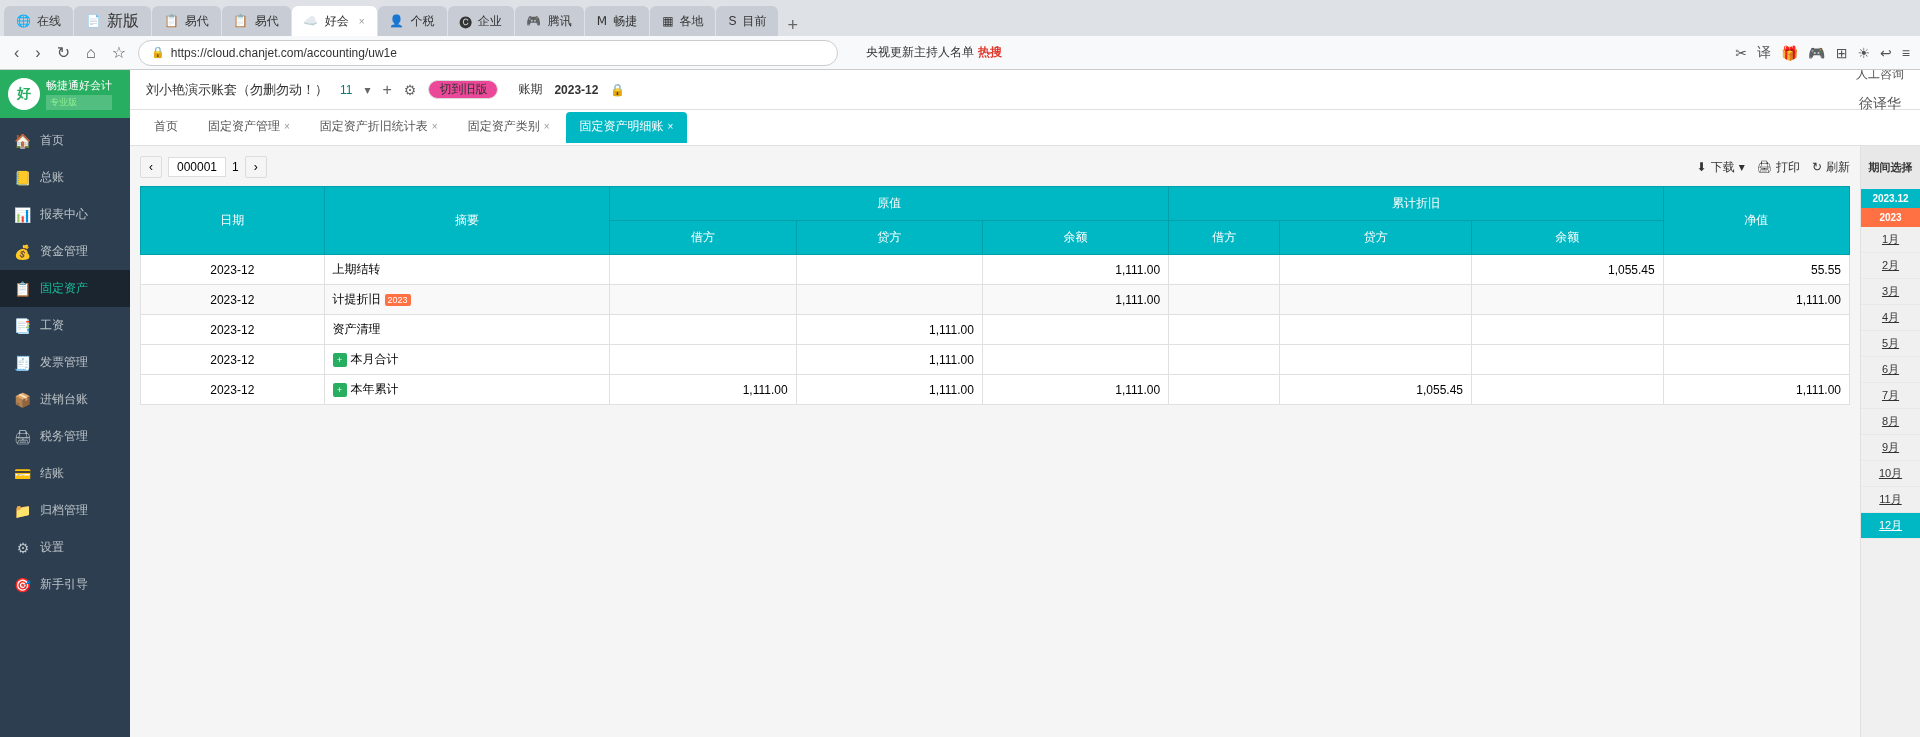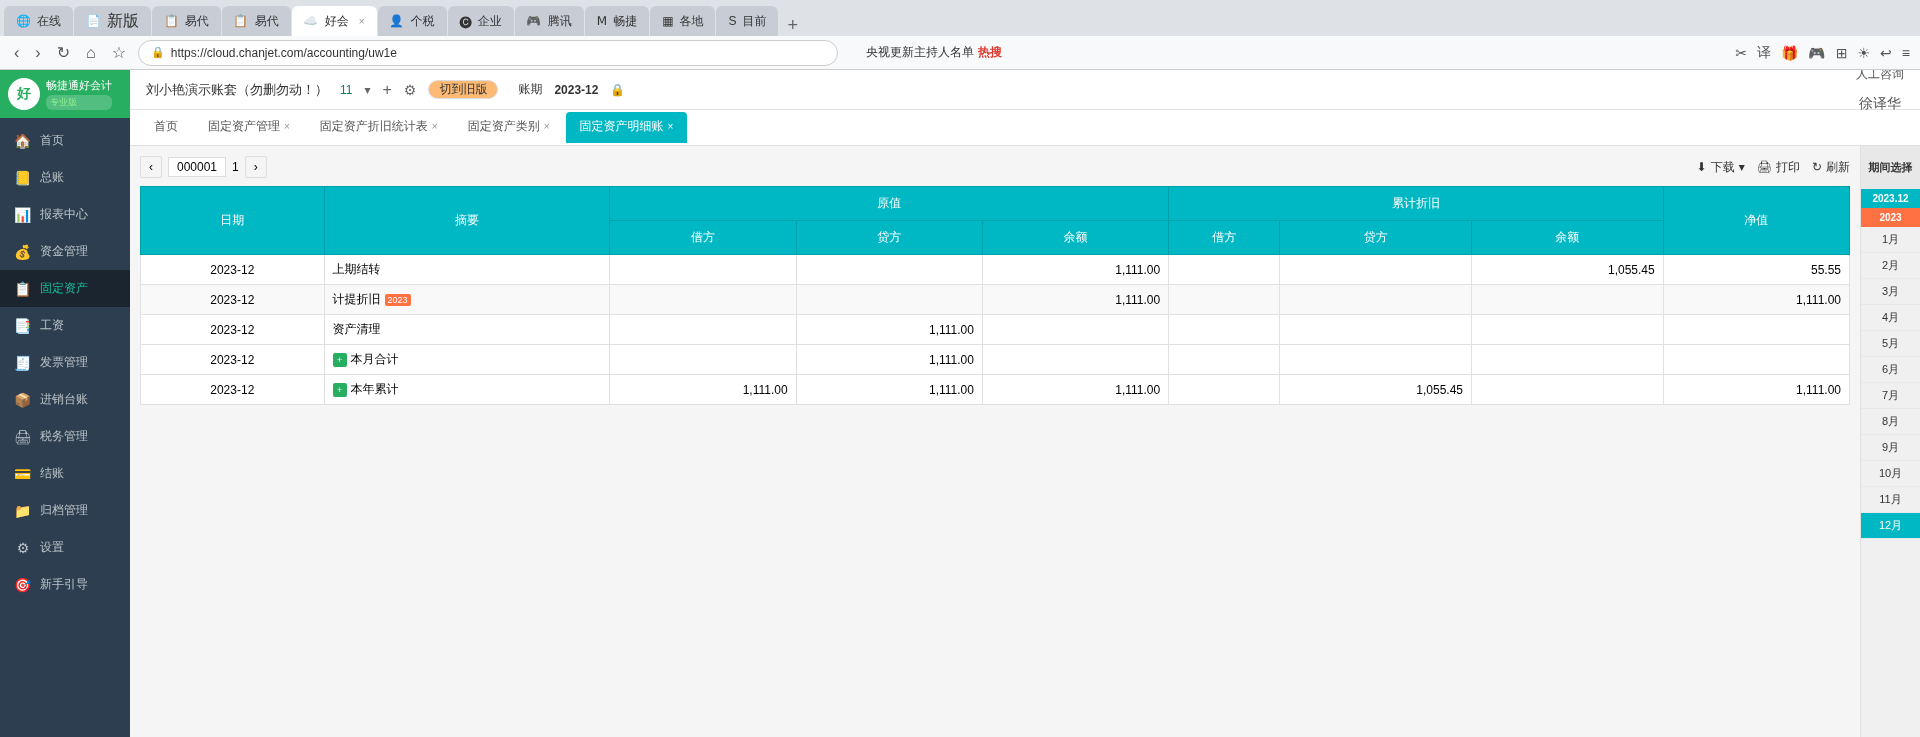--- a/index.html
+++ b/index.html
@@ -22,32 +22,32 @@
     .browser-tools { display: flex; align-items: center; gap: 10px; margin-left: auto; font-size: 14px; color: #555; }
 
     
     .app-container { display: flex; height: 667px; }
 
     
     .sidebar { width: 130px; background: #2c3e50; display: flex; flex-direction: column; height: 100%; }
     .sidebar-logo { background: #27ae60; padding: 8px; display: flex; align-items: center; gap: 6px; }
     .logo-icon { width: 32px; height: 32px; background: #fff; border-radius: 50%; display: flex; align-items: center; justify-content: center; font-size: 14px; color: #27ae60; font-weight: bold; }
     .logo-text { color: #fff; font-size: 11px; line-height: 1.3; }
-    .logo-tag { font-size: 9px; color: #90ee90; background: rgba(255,255,255,0.2); padding: 1px 4px; border-radius: 6px; margin-top: 2px; }
+    .logo-tag { font-size: 9px; color: #90ee90; background: rgba(255,255,255,0.2); padding: 1px 4px; border-radius: 0; margin-top: 2px; }
     .sidebar-icons { display: flex; flex-direction: column; padding: 4px 0; }
     .sidebar-item { display: flex; align-items: center; gap: 8px; padding: 10px 14px; color: #bdc3c7; cursor: pointer; font-size: 12px; }
     .sidebar-item.active { background: #1a252f; color: #1abc9c; }
     .sidebar-item .s-icon { font-size: 14px; width: 18px; text-align: center; }
 
     
     .main-content { flex: 1; display: flex; flex-direction: column; background: #f5f5f5; overflow: hidden; }
 
     
     .top-bar { height: 40px; background: #fff; display: flex; align-items: center; padding: 0 16px; border-bottom: 1px solid #e0e0e0; gap: 12px; }
-    .btn-switch { background: #fdba74; border: 1px solid #ddd; padding: 0 10px; border-radius: 10px; font-size: 12px; color: #333; cursor: pointer; }
+    .btn-switch { background: #ec4899; border: 1px solid #ddd; padding: 0 10px; border-radius: 10px; font-size: 12px; color: #333; cursor: pointer; }
     .top-actions { margin-left: auto; display: flex; align-items: center; gap: 12px; flex-direction: column; }
 
     
     .page-tabs { display: flex; align-items: center; height: 36px; background: #fff; border-bottom: 1px solid #e0e0e0; padding: 0 10px; gap: 2px; }
     .page-tab { display: flex; align-items: center; gap: 4px; padding: 6px 14px; font-size: 12px; color: #555; cursor: pointer; border-bottom: 2px solid transparent; }
     .page-tab.active { color: #fff; background: #00b8c4; border-radius: 4px 4px 0 0; }
     .page-tab .close { font-size: 10px; color: #999; cursor: pointer; }
     .page-tab.active .close { color: #fff; }
 
     
@@ -70,21 +70,21 @@
     .ledger-table td.text-right { text-align: right; }
     .ledger-table td.text-left { text-align: left; }
     .summary-row td { background: #fff !important; }
     .row-icon { display: inline-flex; align-items: center; justify-content: center; width: 14px; height: 14px; background: #27ae60; color: #fff; border-radius: 2px; font-size: 9px; margin-right: 4px; }
 
     
     .right-panel { width: 60px; background: #f0f0f0; border-left: 1px solid #e0e0e0; display: flex; flex-direction: column; overflow: hidden; }
     .period-title { background: #e8e8e8; padding: 14px 4px; text-align: center; font-size: 11px; color: #333; font-weight: bold; writing-mode: horizontal-tb; }
     .period-date { background: #00b8c4; padding: 4px; text-align: center; font-size: 10px; color: #fff; font-weight: bold; }
     .month-list { display: flex; flex-direction: column; flex: 1; }
-    .month-item { padding: 5px 4px; text-align: center; font-size: 11px; color: #333; cursor: pointer; border-bottom: 1px solid #e8e8e8; }
+    .month-item { padding: 5px 4px; text-align: center; font-size: 11px; color: #333; cursor: pointer; border-bottom: 1px solid #e8e8e8; text-decoration: underline; }
     .month-item.active { background: #00b8c4; color: #fff; }
 
     .lock-icon { color: #27ae60; font-size: 12px; }
 
     
     ::-webkit-scrollbar { width: 6px; height: 6px; }
     ::-webkit-scrollbar-thumb { background: #ccc; border-radius: 3px; }
   </style>
 </head>
 <body>

